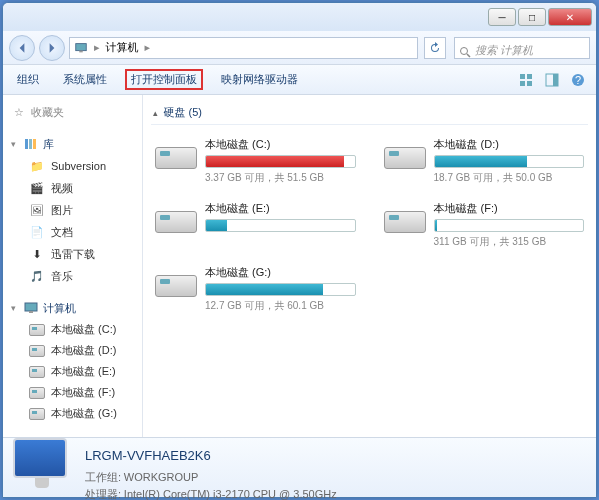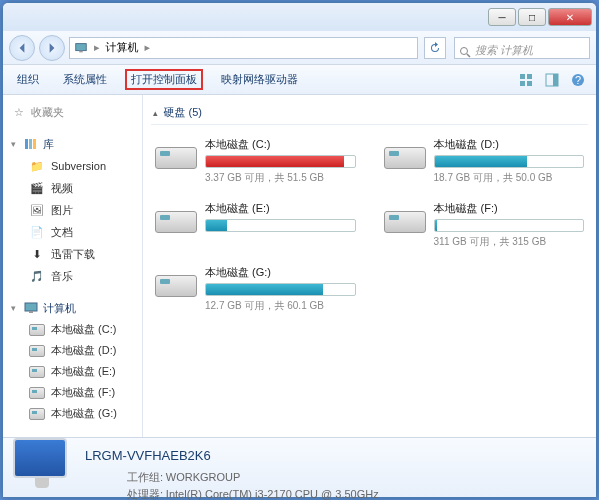--- a/index.html
+++ b/index.html
@@ -45,21 +45,21 @@
 .progress { width: 100%; height: 13px; background: #fff; border: 1px solid #bcc; border-radius: 2px; overflow: hidden; margin-bottom: 3px; }
 .progress-fill { height: 100%; background: linear-gradient(#3fb8d4,#1a90b0); }
 .progress-fill.red { background: linear-gradient(#e55,#c22); }
 .drive-stats { color: #888; font-size: 10px; }
 .details { height: 60px; background: linear-gradient(#f7fbff,#e8f0fb); border-top: 1px solid #cfd9e6; display: flex; padding: 6px 10px; gap: 12px; }
 .details-img { width: 60px; height: 60px; position: relative; align-self: center; }
 .monitor { width: 54px; height: 40px; background: linear-gradient(#3a7bd5,#2355a5); border: 2px solid #d0d6e0; border-radius: 4px; position: relative; }
 .monitor::after { content: ''; position: absolute; bottom: -12px; left: 20px; width: 14px; height: 10px; background: #ccc; border-radius: 0 0 4px 4px; }
 .details-text { padding-top: 4px; }
 .details-text .name { font-size: 13px; color: #1a3e6e; margin-bottom: 6px; }
-.details-text .row { font-size: 10px; color: #666; line-height: 1.5; margin-left: 42px; }
+.details-text .row { font-size: 10px; color: #666; line-height: 1.5; }
 </style>
 </head>
 <body>
 
 <div class="window">
 
   <div class="titlebar">
     <div class="win-btn">─</div>
     <div class="win-btn">□</div>
     <div class="win-btn close">✕</div>

